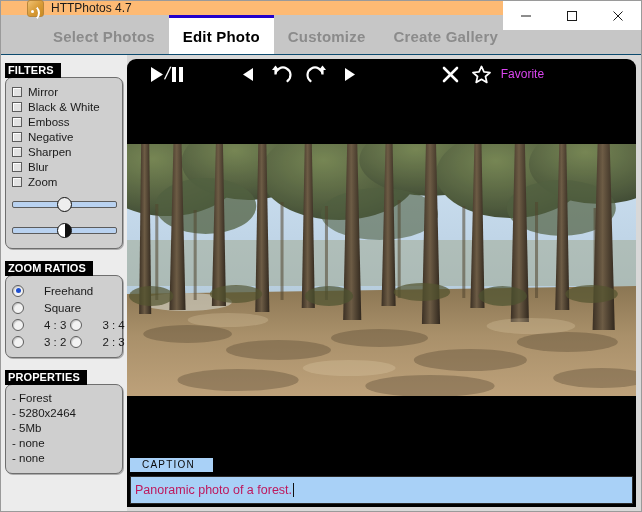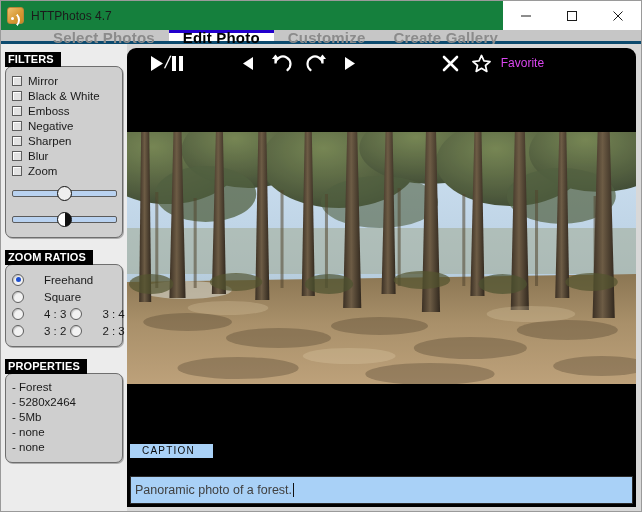--- a/index.html
+++ b/index.html
@@ -19,26 +19,27 @@
     height: 512px;
     background: #f0f0f0;
     border: 1px solid #9a9a9a;
     box-sizing: border-box;
     display: flex;
     flex-direction: column;
   }
 
   
   .titlebar {
-    height: 29px;
-    background: #15803d;
+    height: 14px;
+    background: #fdba74;
     display: flex;
     align-items: center;
     flex: 0 0 auto;
     position: relative;
+    padding-left: 20px;
   }
   .title-left {
     display: flex;
     align-items: center;
     padding-left: 6px;
     gap: 7px;
   }
   .app-icon {
     width: 17px;
     height: 17px;
@@ -92,26 +93,26 @@
     display: flex;
     align-items: center;
     justify-content: center;
     background: #ffffff;
     cursor: default;
   }
   .win-btn svg { display: block; }
 
   
   .tabbar {
-    height: 14px;
+    height: 40px;
     background: #c6c6c6;
     display: flex;
     align-items: stretch;
     flex: 0 0 auto;
-    border-bottom: 3px solid #0c4a6e;
+    border-bottom: 1px solid #0c4a6e;
     padding-left: 38px;
     box-sizing: border-box;
   }
   .tab {
     display: flex;
     align-items: center;
     justify-content: center;
     padding: 0 14px;
     font-size: 15px;
     font-weight: bold;
@@ -353,30 +354,30 @@
   .caption-tag {
     display: inline-block;
     background: #a9d1f7;
     color: #0a0a0a;
     font-size: 10px;
     letter-spacing: 1.2px;
     padding: 1px 18px 1px 12px;
     line-height: 12px;
   }
   .caption-input {
-    margin-top: 18px;
+    margin-top: 4px;
     background: #a9d1f7;
     border: 1px solid #2a2a2a;
     height: 28px;
     display: flex;
     align-items: center;
     padding-left: 4px;
     box-sizing: border-box;
     font-size: 12.5px;
-    color: #404040;
+    color: #be185d;
     position: relative;
   }
   .caret {
     display: inline-block;
     width: 1px;
     height: 14px;
     background: #111111;
     margin-left: 1px;
   }
 </style>

